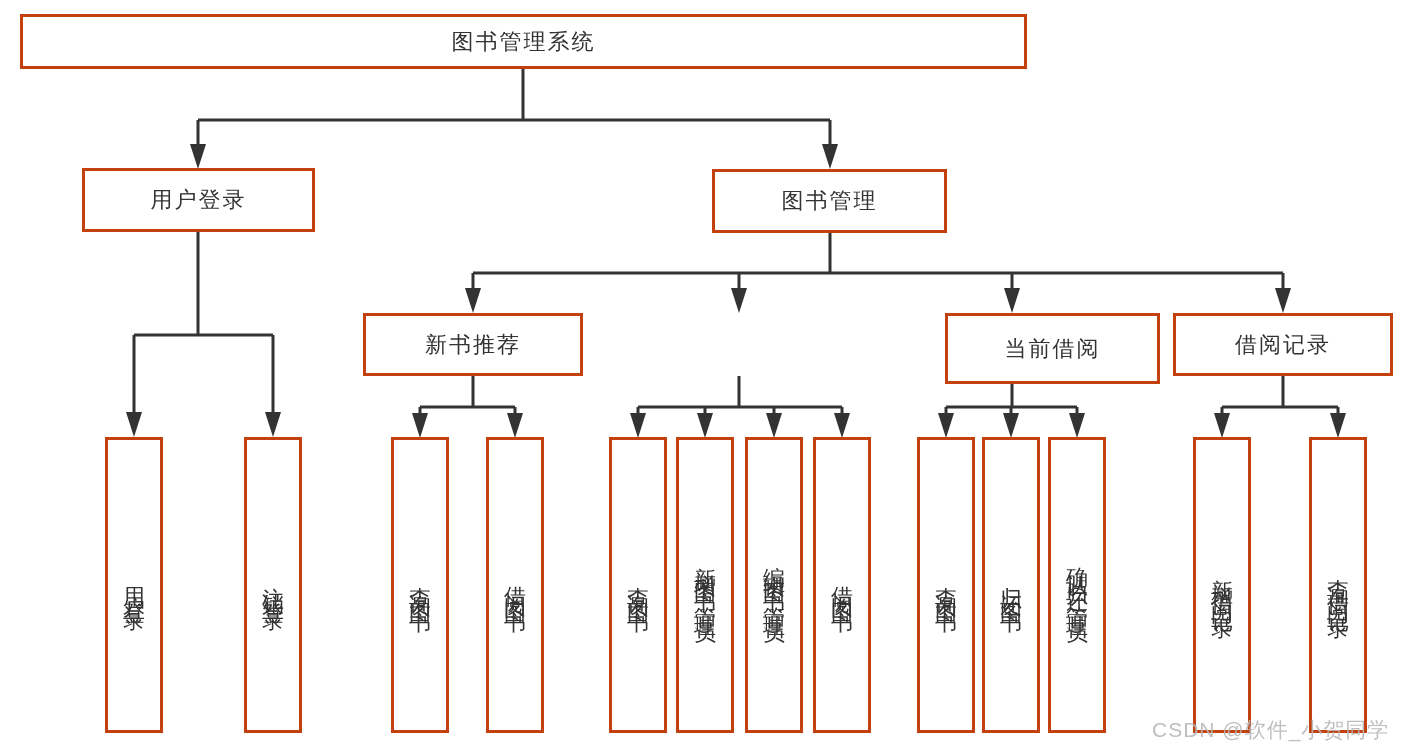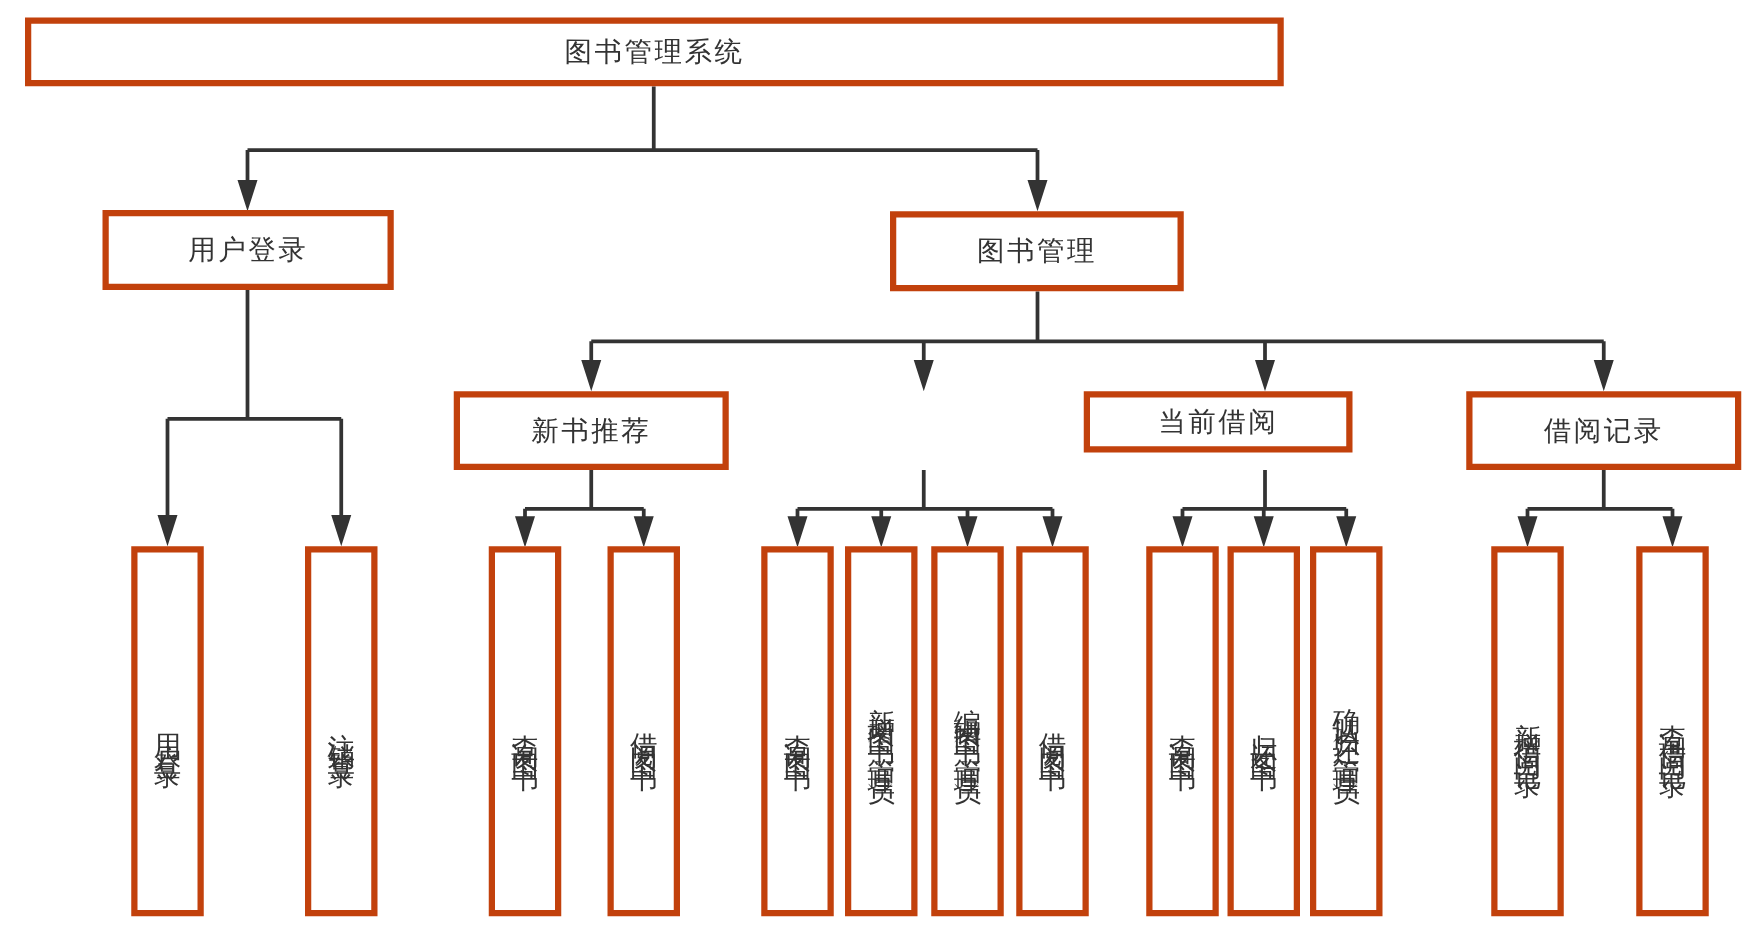--- a/index.html
+++ b/index.html
@@ -2,37 +2,37 @@
 <html><head>
 <meta charset="utf-8">
 <style>
   html,body{margin:0;padding:0;background:#fff;}
   #canvas{
     position:relative;width:1405px;height:747px;background:#ffffff;overflow:hidden;
     font-family:"Liberation Sans","DejaVu Sans",sans-serif;color:#333;
   }
   #wires{position:absolute;left:0;top:0;width:1405px;height:747px;}
   .node{
-    position:absolute;box-sizing:border-box;border:5px solid #c2410c;background:#ffffff;
+    position:absolute;box-sizing:border-box;border:3px solid #c2410c;background:#ffffff;
     display:flex;align-items:center;justify-content:center;
   }
   .node .lbl{font-size:22px;color:#333;letter-spacing:2px;white-space:nowrap;}
   .leaf .lbl{
     writing-mode:vertical-rl;text-orientation:mixed;
     font-size:22px;letter-spacing:8px;line-height:1;white-space:nowrap;color:#333;
   }
   
   .n-root{left:20px;top:14px;width:1007px;height:55px}
   
   .n-user-login{left:82px;top:168px;width:233px;height:64px}
   .n-book-mgmt{left:712px;top:169px;width:235px;height:64px}
   
   .n-new-book{left:363px;top:313px;width:220px;height:63px}
   .n-book-borrow{left:632px;top:313px;width:215px;height:63px}
-  .n-current-borrow{left:867px;top:313px;width:215px;height:49px}
+  .n-current-borrow{left:945px;top:313px;width:215px;height:71px}
   .n-borrow-record{left:1173px;top:313px;width:220px;height:63px}
   
   .leaf{top:437px;width:58px;height:296px}
   .l-1{left:105px}.l-2{left:244px}.l-3{left:391px}.l-4{left:486px}
   .l-5{left:609px}.l-6{left:676px}.l-7{left:745px}.l-8{left:813px}
   .l-9{left:917px}.l-10{left:982px}.l-11{left:1048px}
   .l-12{left:1193px}.l-13{left:1309px}
   .watermark{
     position:absolute;left:1152px;top:716px;z-index:5;
     font-size:21px;letter-spacing:1px;color:#b7b7b9;opacity:.9;white-space:nowrap;
@@ -130,13 +130,14 @@
     <span class="lbl">确认归还（管理员）</span>
   </div>
 
   <div class="node leaf l-12">
     <span class="lbl">新增借阅记录</span>
   </div>
   <div class="node leaf l-13">
     <span class="lbl">查询借阅记录</span>
   </div>
 
+  <div class="watermark">CSDN @软件_小贺同学</div>
 </div>
 
 </body></html>

